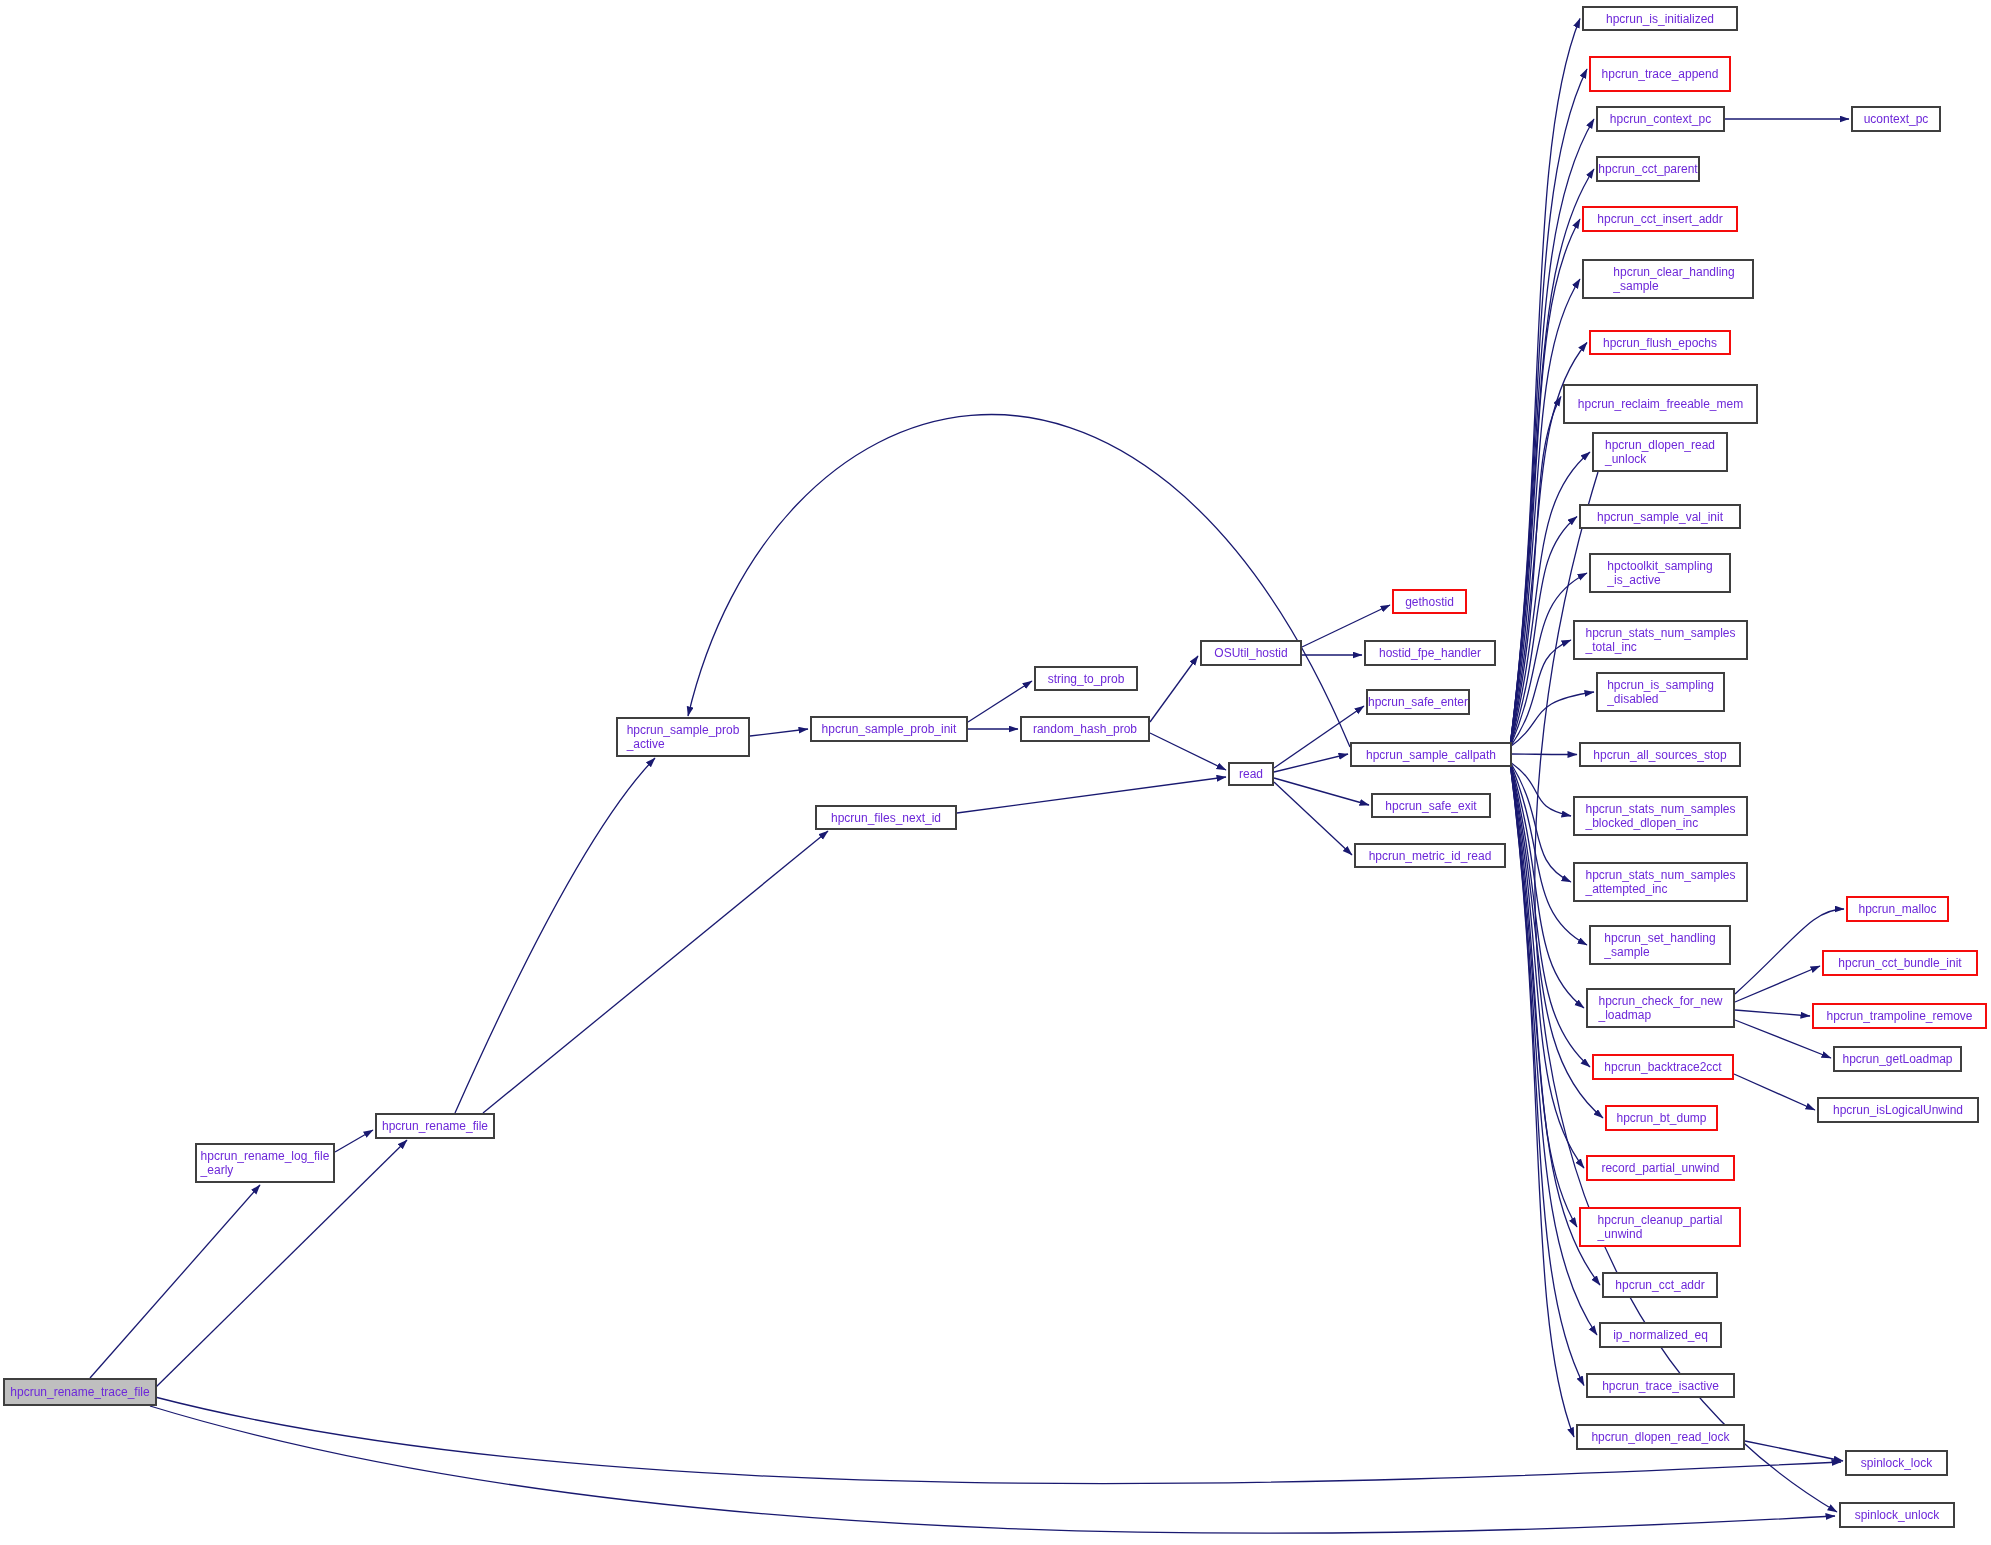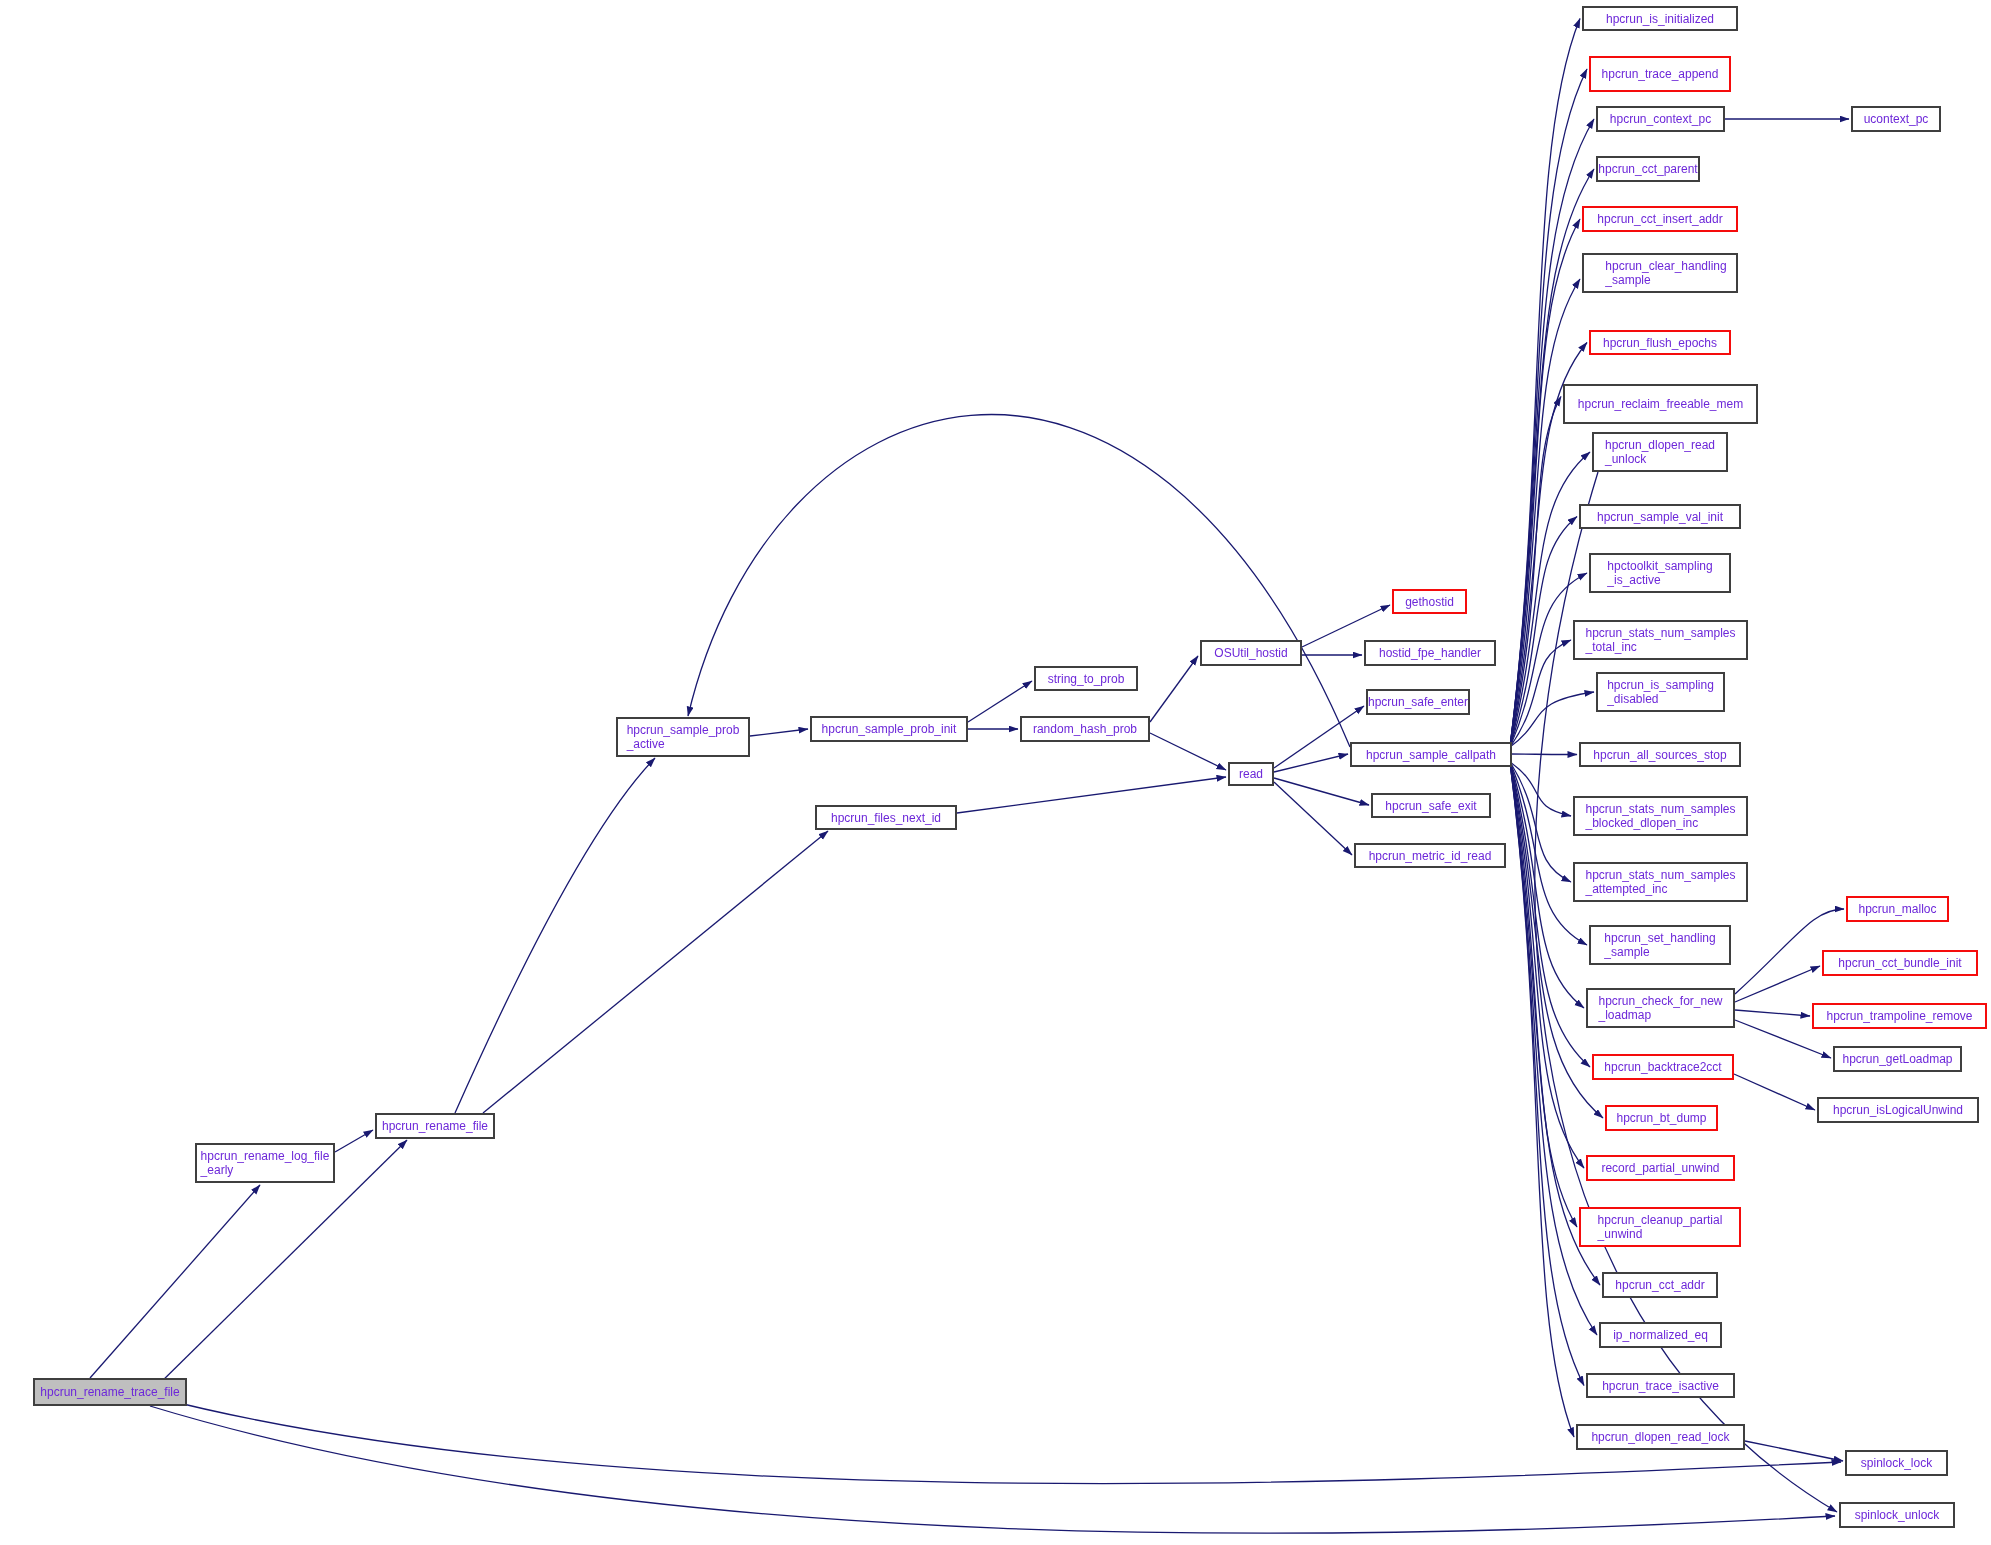--- a/index.html
+++ b/index.html
@@ -91,21 +91,21 @@
         <path d="M1735,994 C1795,940 1812,909 1844,909" fill="none" stroke="#191970" stroke-width="1.3" marker-end="url(#arrow)"></path>
         <path d="M1735,1002 L1820,966" fill="none" stroke="#191970" stroke-width="1.3" marker-end="url(#arrow)"></path>
         <path d="M1735,1010 L1810,1016" fill="none" stroke="#191970" stroke-width="1.3" marker-end="url(#arrow)"></path>
         <path d="M1735,1020 L1831,1058" fill="none" stroke="#191970" stroke-width="1.3" marker-end="url(#arrow)"></path>
         <path d="M1734,1074 L1815,1110" fill="none" stroke="#191970" stroke-width="1.3" marker-end="url(#arrow)"></path>
         <path d="M1745,1441 L1843,1461" fill="none" stroke="#191970" stroke-width="1.3" marker-end="url(#arrow)"></path>
         <path d="M1598,472 C1488,830 1495,1310 1837,1512" fill="none" stroke="#191970" stroke-width="1.3" marker-end="url(#arrow)"></path>
       </g>
   </svg>
   <div id="nodes">
-      <div class="node root" style="left: 3px; top: 1378px; width: 154px; height: 28px; margin-left: 30px;">hpcrun_rename_trace_file</div>
+      <div class="node root" style="left: 3px; top: 1378px; width: 154px; height: 28px;">hpcrun_rename_trace_file</div>
       <div class="node" style="left: 195px; top: 1143px; width: 140px; height: 40px;">hpcrun_rename_log_file
 _early</div>
       <div class="node" style="left: 375px; top: 1113px; width: 120px; height: 26px;">hpcrun_rename_file</div>
       <div class="node" style="left: 616px; top: 717px; width: 134px; height: 40px;">hpcrun_sample_prob
 _active</div>
       <div class="node" style="left: 810px; top: 716px; width: 158px; height: 26px;">hpcrun_sample_prob_init</div>
       <div class="node" style="left: 1034px; top: 666px; width: 104px; height: 25px;">string_to_prob</div>
       <div class="node" style="left: 1020px; top: 716px; width: 130px; height: 26px;">random_hash_prob</div>
       <div class="node" style="left: 815px; top: 805px; width: 142px; height: 25px;">hpcrun_files_next_id</div>
       <div class="node" style="left: 1200px; top: 640px; width: 102px; height: 26px;">OSUtil_hostid</div>
@@ -115,21 +115,21 @@
       <div class="node" style="left: 1228px; top: 762px; width: 46px; height: 24px;">read</div>
       <div class="node" style="left: 1350px; top: 742px; width: 162px; height: 25px;">hpcrun_sample_callpath</div>
       <div class="node" style="left: 1371px; top: 793px; width: 120px; height: 25px;">hpcrun_safe_exit</div>
       <div class="node" style="left: 1354px; top: 843px; width: 152px; height: 25px;">hpcrun_metric_id_read</div>
       <div class="node" style="left: 1582px; top: 6px; width: 156px; height: 25px;">hpcrun_is_initialized</div>
       <div class="node red" style="left: 1589px; top: 56px; width: 142px; height: 36px;">hpcrun_trace_append</div>
       <div class="node" style="left: 1596px; top: 106px; width: 129px; height: 26px;">hpcrun_context_pc</div>
       <div class="node" style="left: 1851px; top: 106px; width: 90px; height: 26px;">ucontext_pc</div>
       <div class="node" style="left: 1596px; top: 156px; width: 104px; height: 26px;">hpcrun_cct_parent</div>
       <div class="node red" style="left: 1582px; top: 206px; width: 156px; height: 26px;">hpcrun_cct_insert_addr</div>
-      <div class="node" style="left: 1582px; top: 253px; width: 156px; height: 40px; padding-left: 12px;">hpcrun_clear_handling
+      <div class="node" style="left: 1582px; top: 259px; width: 172px; height: 40px; padding-left: 12px;">hpcrun_clear_handling
 _sample</div>
       <div class="node red" style="left: 1589px; top: 330px; width: 142px; height: 25px;">hpcrun_flush_epochs</div>
       <div class="node" style="left: 1563px; top: 384px; width: 195px; height: 40px;">hpcrun_reclaim_freeable_mem</div>
       <div class="node" style="left: 1592px; top: 432px; width: 136px; height: 40px;">hpcrun_dlopen_read
 _unlock</div>
       <div class="node" style="left: 1579px; top: 504px; width: 162px; height: 25px;">hpcrun_sample_val_init</div>
       <div class="node" style="left: 1589px; top: 553px; width: 142px; height: 40px;">hpctoolkit_sampling
 _is_active</div>
       <div class="node" style="left: 1573px; top: 620px; width: 175px; height: 40px;">hpcrun_stats_num_samples
 _total_inc</div>

